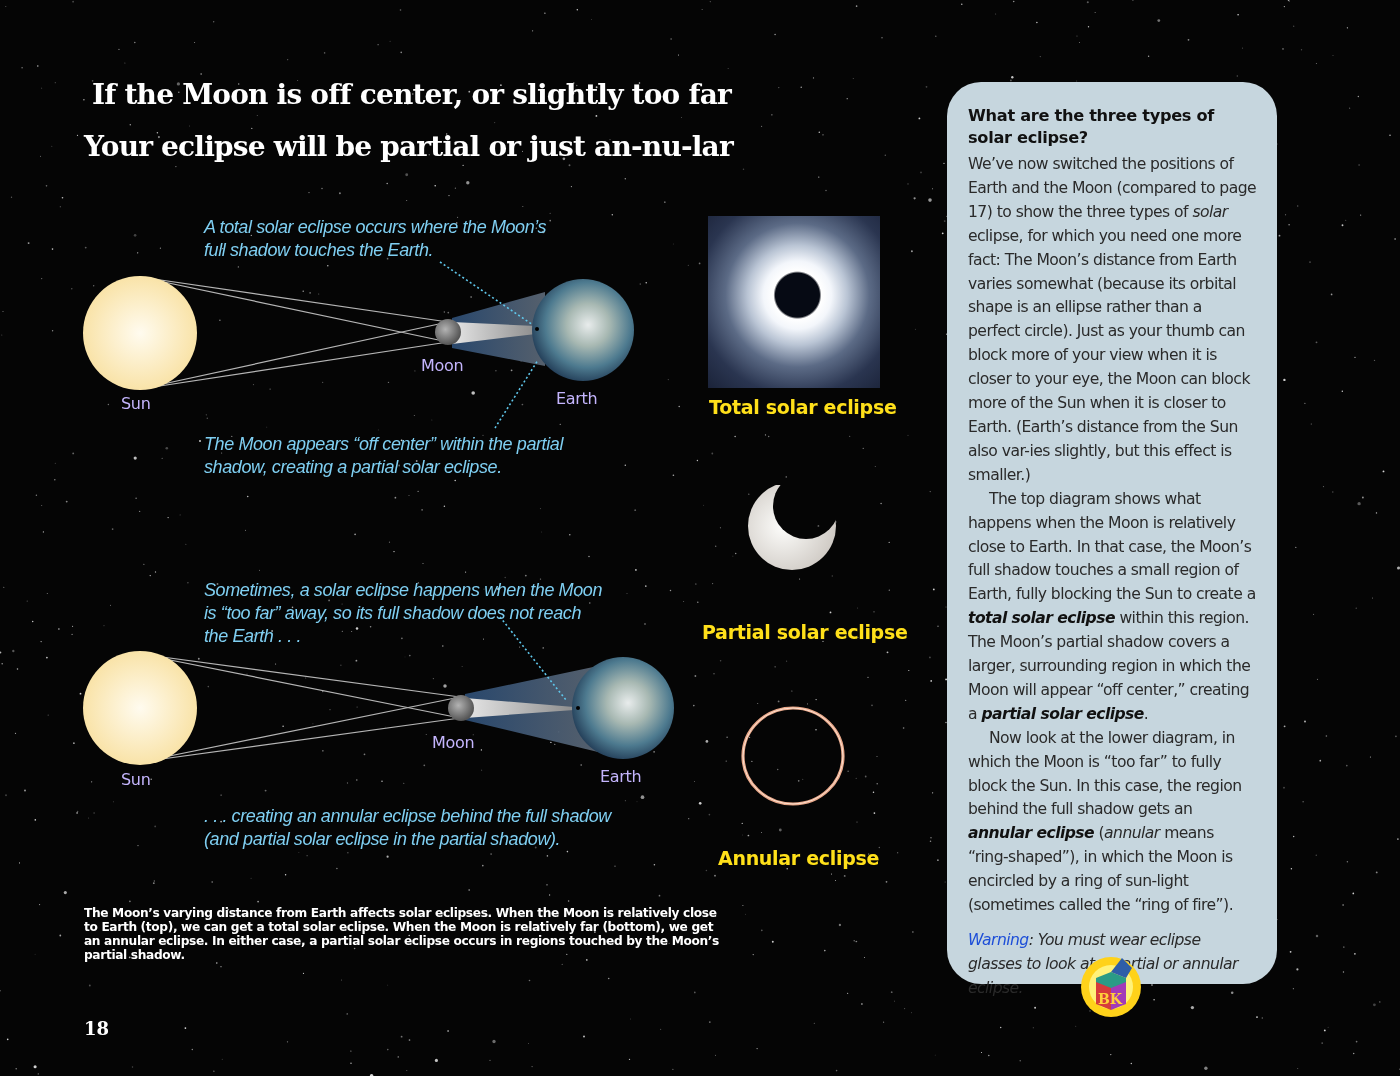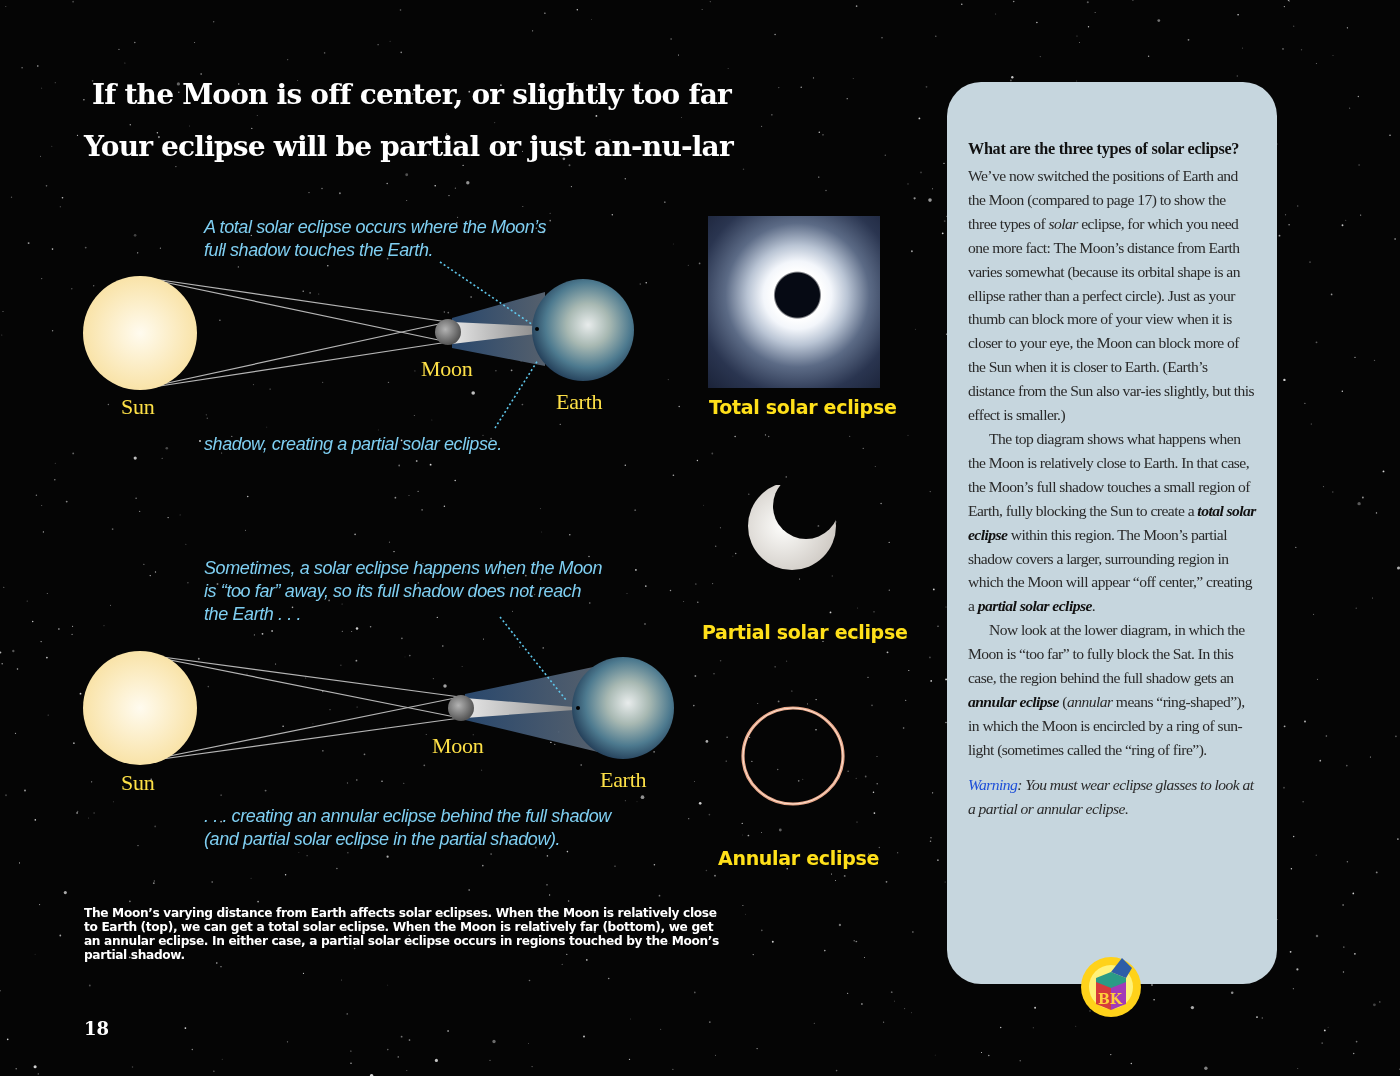--- a/index.html
+++ b/index.html
@@ -15,34 +15,34 @@
     left:84px; color:#fff; font-family:"DejaVu Serif", serif; font-weight:bold;
     font-size:28px; letter-spacing:-0.8px; white-space:nowrap;
   }
   .title.l1 { top:78px;margin-left:8px; }
   .title.l2 { top:130px;text-align:right; }
 
   .caption-blue {
     color:#7fcff2; font-style:italic; font-size:18px; line-height:23px;
     letter-spacing:-0.4px; font-family:Liberation Sans, sans-serif;
   }
-  .label-white { color:#fde047; font-size:22px; letter-spacing:-0.3px;font-family:Liberation Serif, serif; }
+  .label-white { color:#c4b5fd; font-size:16px; letter-spacing:-0.3px; }
   .label-yellow { color:#ffe01a; font-weight:bold; font-size:19px; letter-spacing:-0.3px; white-space:nowrap; }
 
   .diagram { position:absolute; z-index:1; }
 
   .footnote {
     left:84px; top:906px; width:640px; color:#fff; font-size:12.2px; line-height:14px;
     letter-spacing:-0.35px; font-weight:bold;
   }
   .page-number { left:84px; top:1002px; color:#fff; font-family:"DejaVu Serif", serif; font-size:18px; font-weight:bold;margin-top:16px; }
 
   .sidebar {
     left:947px; top:82px; width:330px; height:902px; background:#c6d6de;
-    border-radius:34px; box-sizing:border-box; padding:56px 20px 0 21px; color:#1b1b1b;font-family:Liberation Serif, serif;
+    border-radius:34px; box-sizing:border-box; padding:23px 20px 0 21px; color:#1b1b1b;
   }
   .sidebar h3 {
     margin:0 0 4px 0; font-size:16.2px; line-height:22px; font-weight:bold; color:#111;
     letter-spacing:-0.3px;
   }
   .sidebar p {
     margin:0; font-size:15.6px; line-height:23.9px; color:#2a2a2a; letter-spacing:-0.55px;
   }
   .sidebar p.indent { text-indent:21px; }
   .sidebar p.warn { margin-top:11px; font-style:italic; }
@@ -1007,20 +1007,21 @@
     <line x1="440" y1="262" x2="533" y2="325"></line>
     <line x1="495" y1="428" x2="538" y2="360"></line>
   </g>
 </svg>
 
 <div class="abs caption-blue" style="left:204px;top:216px;">
   <div>A total solar eclipse occurs where the Moon’s</div>
   <div>full shadow touches the Earth.</div>
 </div>
 <div class="abs caption-blue" style="left:204px;top:433px;">
+  <div>The Moon appears “off center” within the partial</div>
   <div>shadow, creating a partial solar eclipse.</div>
 </div>
 <div class="abs label-white" style="left:121px;top:394px;">Sun</div>
 <div class="abs label-white" style="left:421px;top:356px;">Moon</div>
 <div class="abs label-white" style="left:556px;top:389px;">Earth</div>
 
 <svg class="diagram" style="left:0;top:0" width="720" height="820">
   <g stroke="#b5b5b5" stroke-width="1.2" fill="none">
     <line x1="140" y1="654" x2="460" y2="697"></line>
     <line x1="140" y1="762" x2="460" y2="718"></line>
@@ -1031,21 +1032,21 @@
   <polygon points="465,698 574,707 574,710 465,718" fill="url(#umbraG)"></polygon>
   <ellipse cx="140" cy="708" rx="57" ry="57" fill="url(#sunG)"></ellipse>
   <circle cx="461" cy="708" r="13" fill="url(#moonG)"></circle>
   <circle cx="623" cy="708" r="51" fill="url(#earthG)"></circle>
   <circle cx="578" cy="708" r="2" fill="#000"></circle>
   <g stroke="#5fc6ea" stroke-width="1.6" stroke-dasharray="2,2.5" fill="none">
     <line x1="500" y1="617" x2="566" y2="700"></line>
   </g>
 </svg>
 
-<div class="abs caption-blue" style="left:204px;top:557px;">
+<div class="abs caption-blue" style="left:204px;top:579px;">
   <div>Sometimes, a solar eclipse happens when the Moon</div>
   <div>is “too far” away, so its full shadow does not reach</div>
   <div>the Earth . . .</div>
 </div>
 <div class="abs caption-blue" style="left:204px;top:805px;">
   <div>. . . creating an annular eclipse behind the full shadow</div>
   <div>(and partial solar eclipse in the partial shadow).</div>
 </div>
 <div class="abs label-white" style="left:121px;top:770px;">Sun</div>
 <div class="abs label-white" style="left:432px;top:733px;">Moon</div>
@@ -1075,21 +1076,21 @@
 </svg>
 <div class="abs label-yellow" style="left:718px;top:847px;">Annular  eclipse</div>
 
 <div class="abs footnote">The Moon’s varying distance from Earth affects solar eclipses. When the Moon is relatively close to Earth (top), we can get a total solar eclipse. When the Moon is relatively far (bottom), we get an annular eclipse. In either case, a partial solar eclipse occurs in regions touched by the Moon’s partial shadow.</div>
 <div class="abs page-number">18</div>
 
 <div class="abs sidebar">
   <h3>What are the three types of solar eclipse?</h3>
   <p><span>We’ve now switched the positions of Earth and the Moon (compared to page 17) to show the three types of </span><em class="i">solar</em><span> eclipse, for which you need one more fact: The Moon’s distance from Earth varies somewhat (because its orbital shape is an ellipse rather than a perfect circle). Just as your thumb can block more of your view when it is closer to your eye, the Moon can block more of the Sun when it is closer to Earth. (Earth’s distance from the Sun also var-ies slightly, but this effect is smaller.)</span></p>
   <p class="indent"><span>The top diagram shows what happens when the Moon is relatively close to Earth. In that case, the Moon’s full shadow touches a small region of Earth, fully blocking the Sun to create a </span><em class="bi">total solar eclipse</em><span> within this region. The Moon’s partial shadow covers a larger, surrounding region in which the Moon will appear “off center,” creating a </span><em class="bi">partial solar eclipse</em><span>.</span></p>
-  <p class="indent"><span>Now look at the lower diagram, in which the Moon is “too far” to fully block the Sat. In this case, the region behind the full shadow gets an </span><em class="bi">annular eclipse</em><span> (</span><em class="i">annular</em><span> means “ring-shaped”), in which the Moon is encircled by a ring of sun-light (sometimes called the “ring of fire”).</span></p>
+  <p class="indent"><span>Now look at the lower diagram, in which the Moon is “too far” to fully block the Sun. In this case, the region behind the full shadow gets an </span><em class="bi">annular eclipse</em><span> (</span><em class="i">annular</em><span> means “ring-shaped”), in which the Moon is encircled by a ring of sun-light (sometimes called the “ring of fire”).</span></p>
   <p class="warn"><span style="font-weight:normal;color:#1d4ed8">Warning</span><span>: You must wear eclipse glasses to look at a partial or annular eclipse.</span></p>
 </div>
 
 <svg class="abs logo" viewBox="0 0 66 66">
   <g>
     <circle cx="33" cy="35" r="30" fill="#ffd21a"></circle>
     <circle cx="33" cy="35" r="22" fill="#fff27a"></circle>
     <polygon points="18,26 33,20 48,26 48,50 33,56 18,50" fill="#2a9b86"></polygon>
     <polygon points="18,30 33,36 33,58 18,52" fill="#d63a3a"></polygon>
     <polygon points="33,36 48,30 48,52 33,58" fill="#a23ab8"></polygon>

